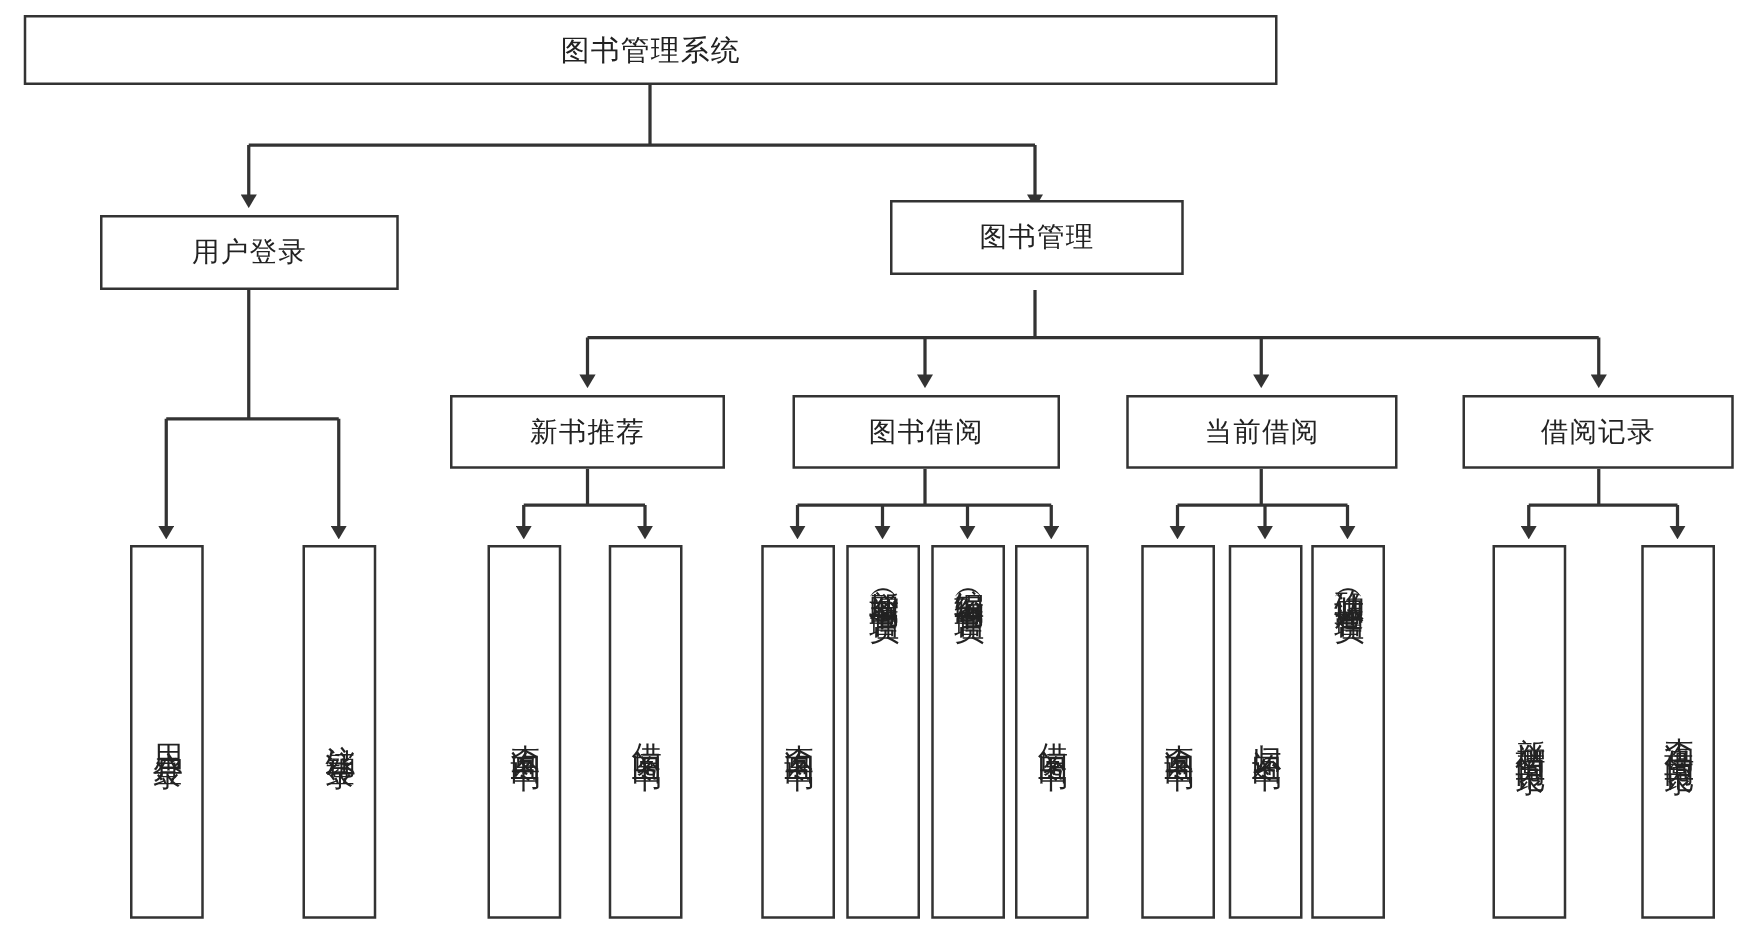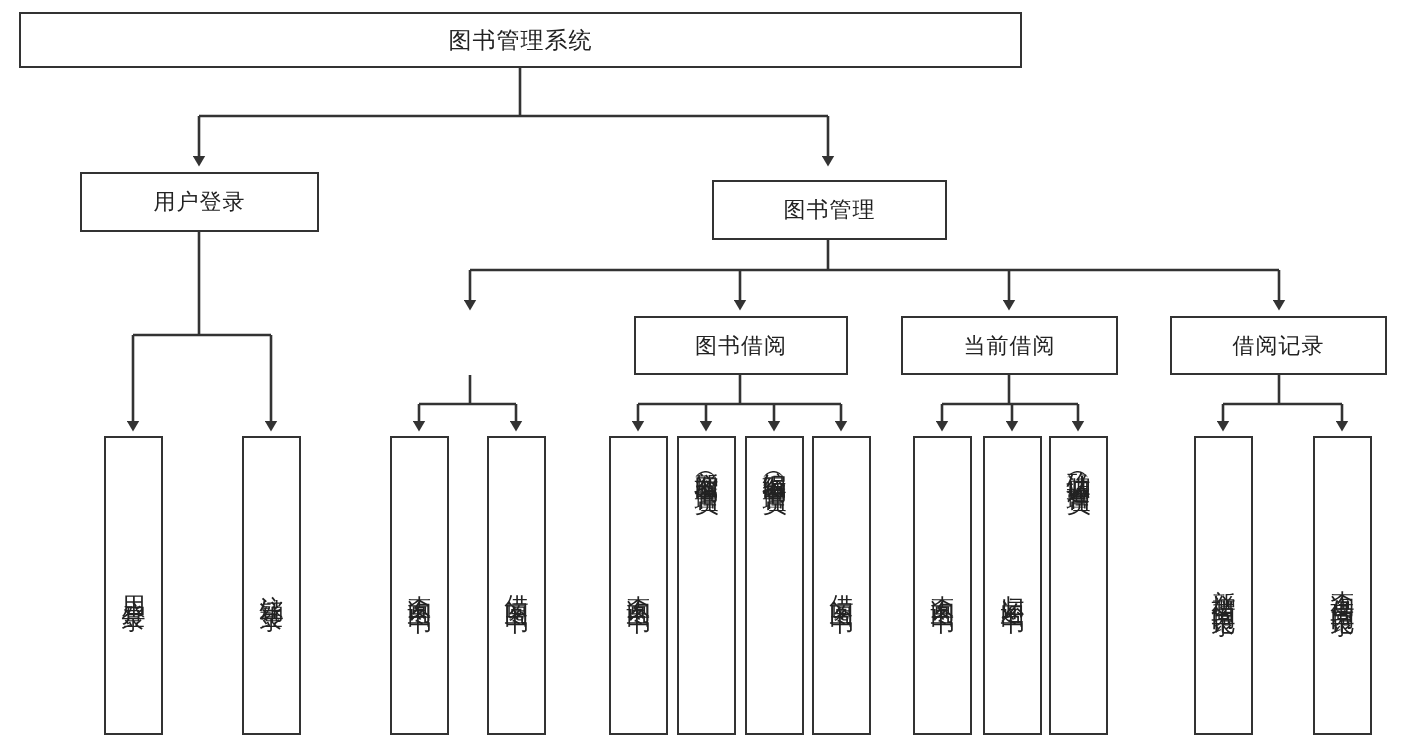--- a/index.html
+++ b/index.html
@@ -111,24 +111,27 @@
     </g>
   </svg>
 
   <div class="node root" style="left:19px;top:12px;width:1003px;height:56px;">
     <span class="lbl">图书管理系统</span>
   </div>
 
   <div class="node" style="left:80px;top:172px;width:239px;height:60px;">
     <span class="lbl">用户登录</span>
   </div>
-  <div class="node" style="left:712px;top:180px;width:235px;height:60px;">
+  <div class="node" style="left:712px;top:160px;width:235px;height:60px;">
     <span class="lbl">图书管理</span>
   </div>
 
+  <div class="node" style="left:360px;top:316px;width:220px;height:59px;">
+    <span class="lbl">新书推荐</span>
+  </div>
   <div class="node" style="left:634px;top:316px;width:214px;height:59px;text-align:right;">
     <span class="lbl">图书借阅</span>
   </div>
   <div class="node" style="left:1170px;top:316px;width:217px;height:59px;">
     <span class="lbl">借阅记录</span>
   </div>
   <div class="node" style="left:901px;top:316px;width:217px;height:59px;">
     <span class="lbl">当前借阅</span>
   </div>
 

